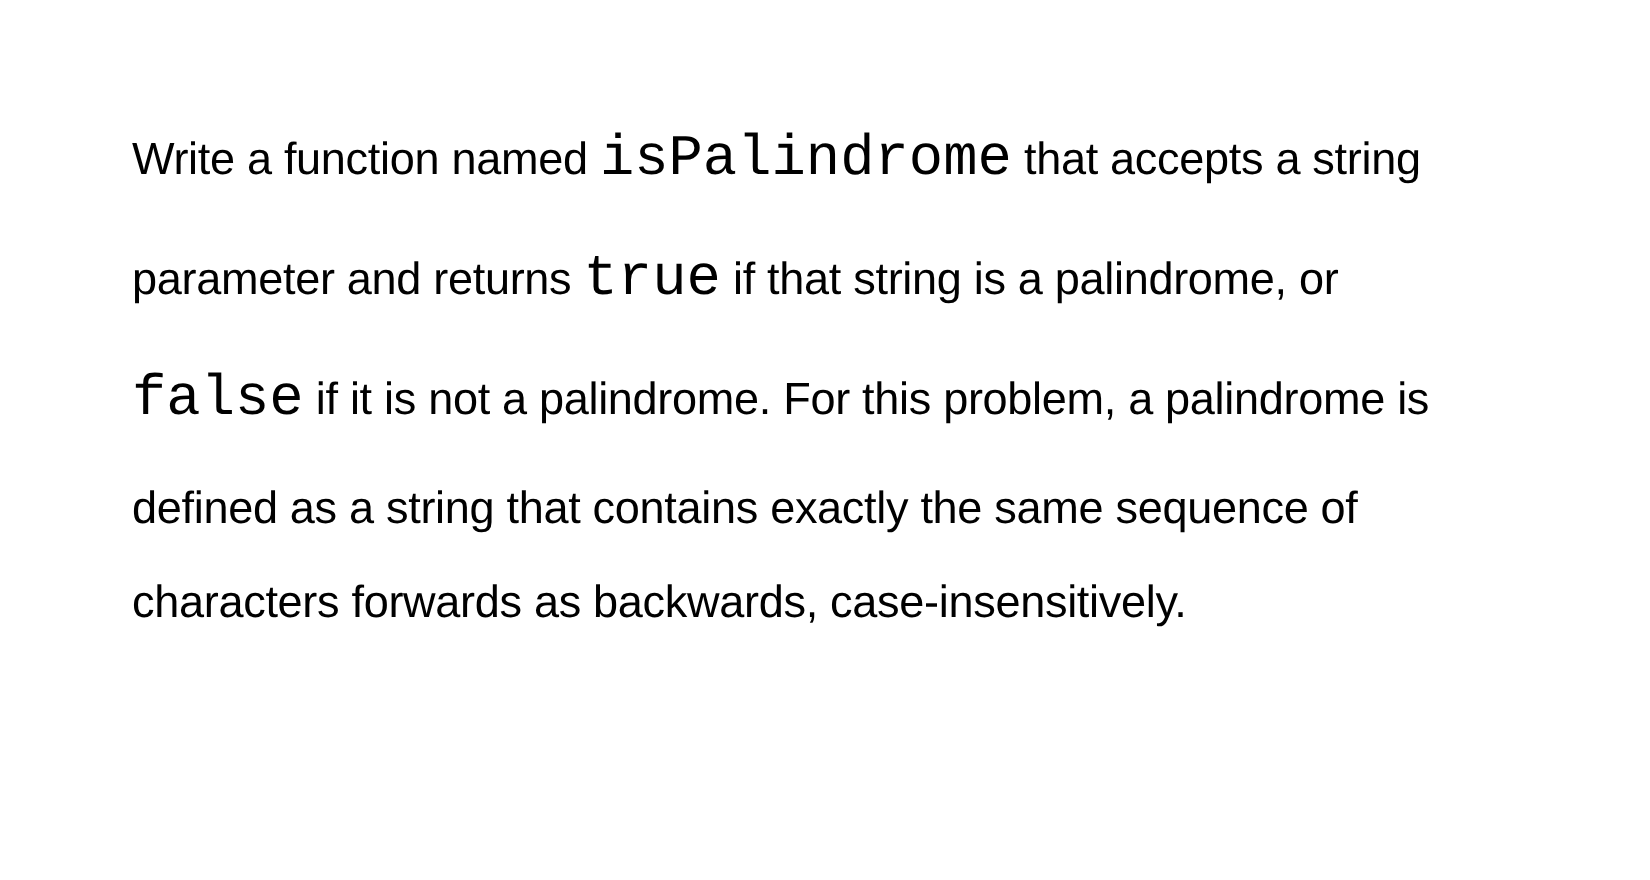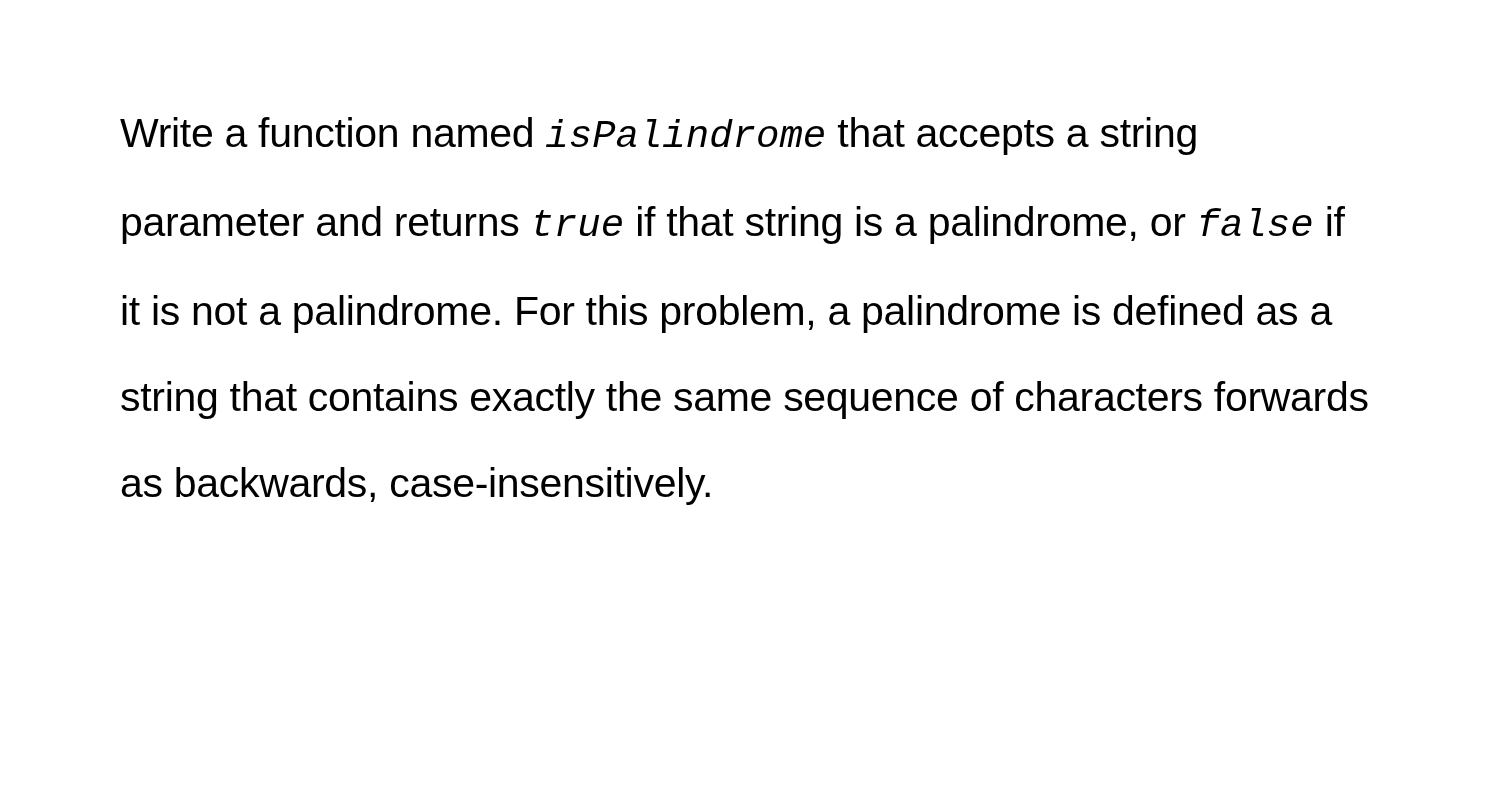--- a/index.html
+++ b/index.html
@@ -16,21 +16,20 @@
     }
     .paragraph {
       font-size: 41px;
       line-height: 2.1;
       color: #000000;
       font-weight: 400;
       letter-spacing: -0.3px;
     }
     .code {
       font-family: "Courier New", Courier, monospace;
-      font-size: 39px;
+      font-size: 52px;
       letter-spacing: 0;
-      font-style: italic;
     }
   </style>
 </head>
 <body>
 
 <p class="paragraph"><span>Write a function named </span><span class="code">isPalindrome</span><span> that accepts a string parameter and returns </span><span class="code">true</span><span> if that string is a palindrome, or </span><span class="code">false</span><span> if it is not a palindrome. For this problem, a palindrome is defined as a string that contains exactly the same sequence of characters forwards as backwards, case-insensitively.</span></p>
 
 </body></html>

